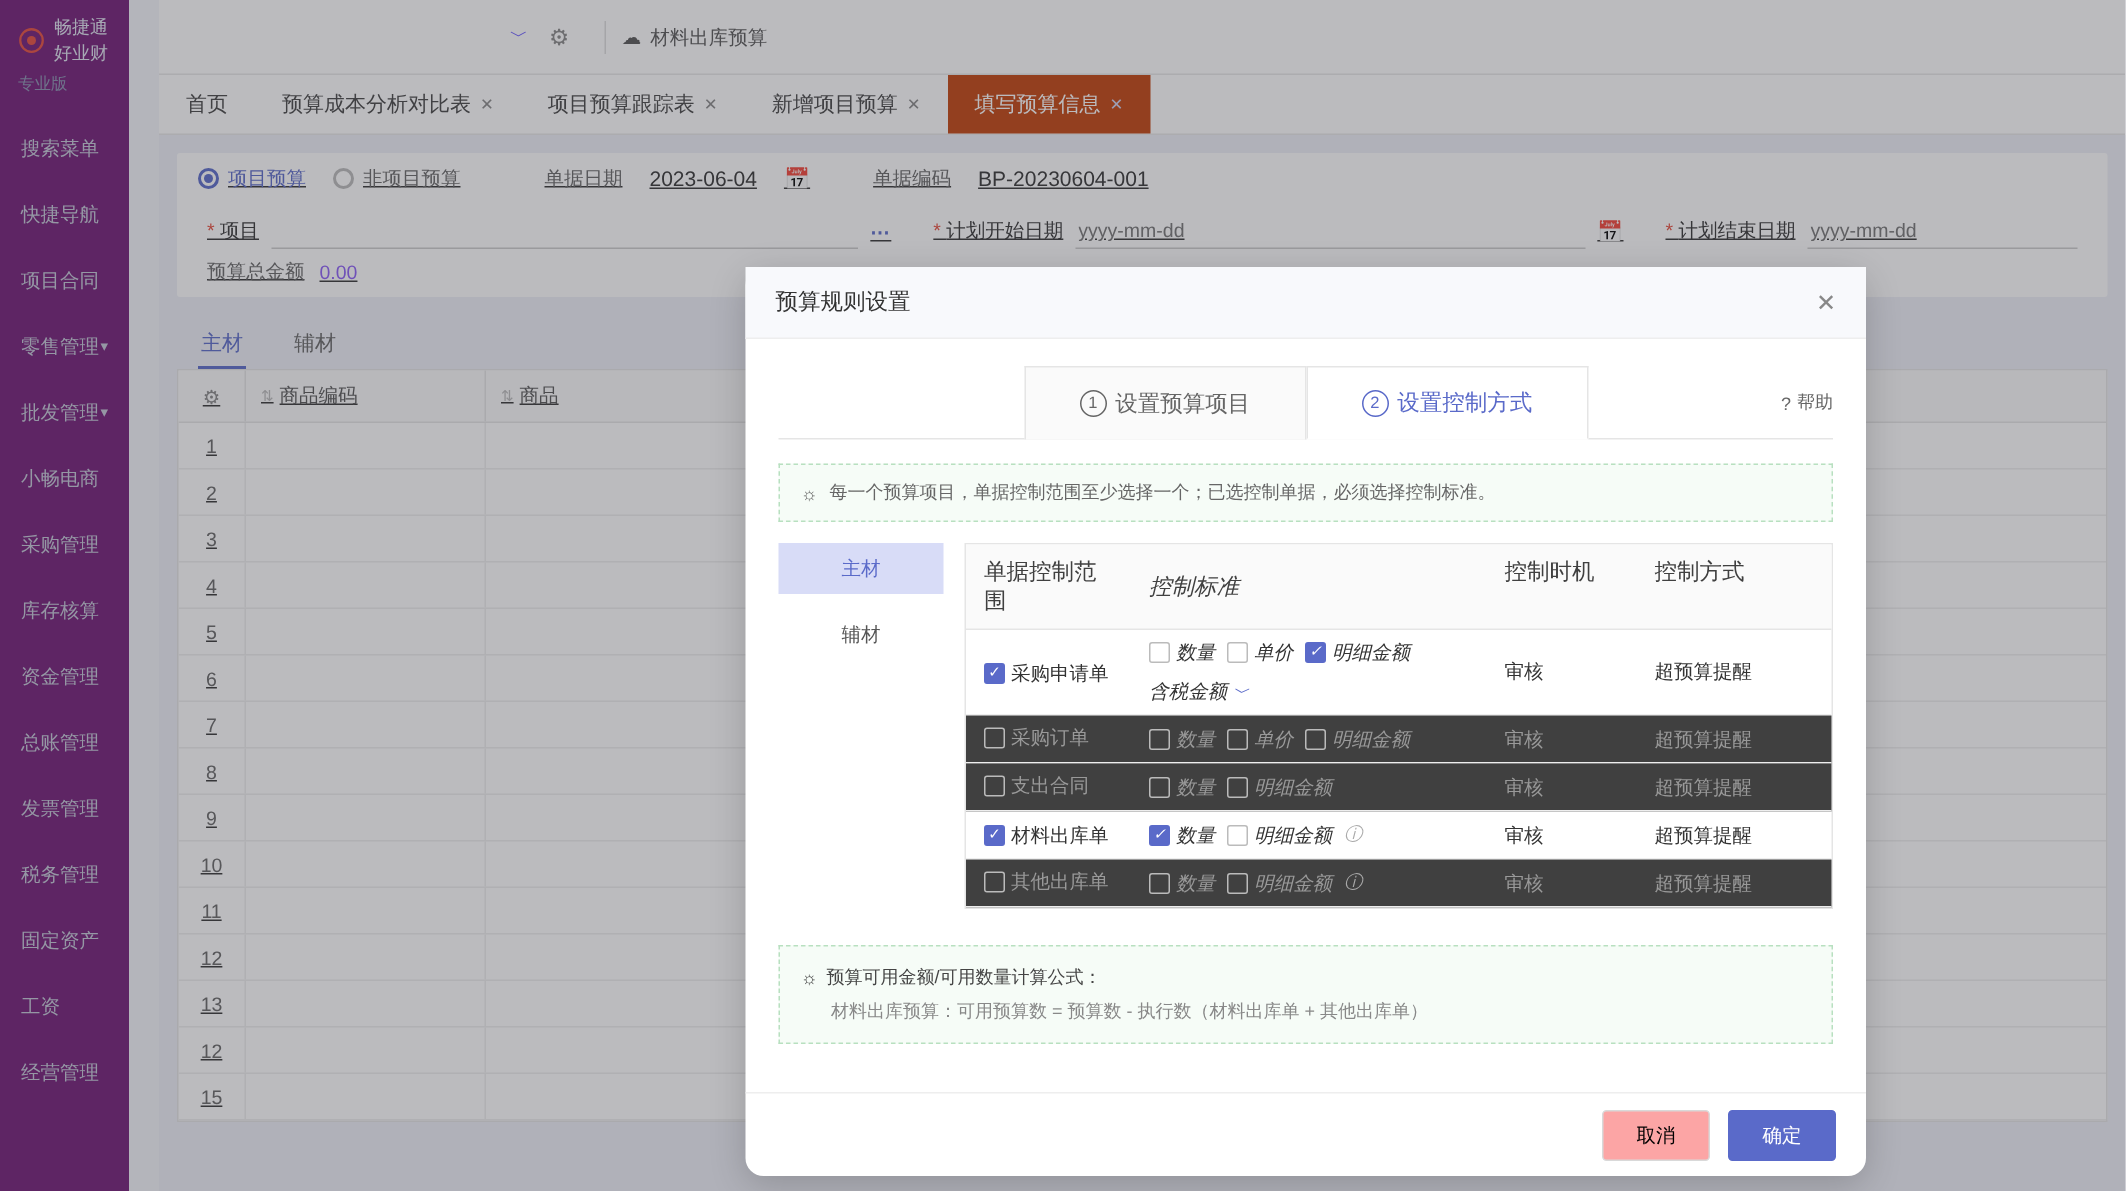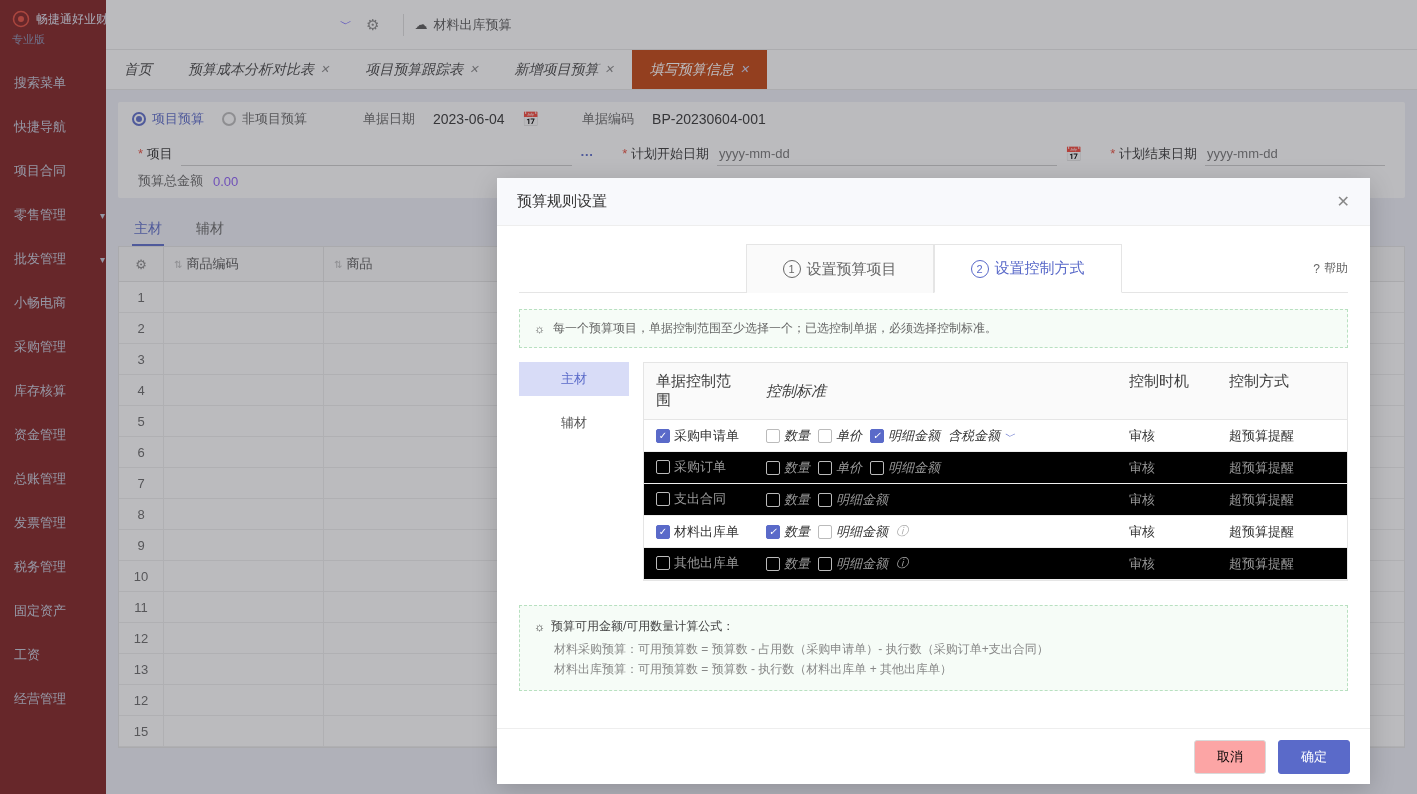--- a/index.html
+++ b/index.html
@@ -1,36 +1,36 @@
 <!DOCTYPE html>
 <html><head>
 <meta charset="utf-8">
 <style>
 * { margin: 0; padding: 0; box-sizing: border-box; }
 body { font-family: "Microsoft YaHei", -apple-system, sans-serif; font-size: 13px; color: #333; background: #f5f6fa; overflow: hidden; width: 1417px; height: 794px; position: relative; }
-.sidebar { position: absolute; left: 0; top: 0; width: 119px; height: 794px; background: #7f1d1d; color: #c5c8d8; }
+.sidebar { position: absolute; left: 0; top: 0; width: 86px; height: 794px; background: #701a75; color: #c5c8d8; }
 .logo-row { display: flex; align-items: center; padding: 10px 8px 4px 12px; gap: 6px; }
 .logo-svg { flex: 0 0 auto; }
 .brand { font-size: 12px; color: #e0e3f0; }
 .version { font-size: 11px; color: #8a8fb0; padding: 0 0 14px 12px; }
 .side-item { padding: 13px 14px; font-size: 13px; color: #c5c8d8; cursor: pointer; display: flex; align-items: center; justify-content: space-between; }
 .side-caret { font-size: 10px; }
 .topbar { position: absolute; left: 106px; right: 0; top: 0; height: 50px; background: #fff; display: flex; align-items: center; padding: 0 16px; border-bottom: 1px solid #e8e8e8; }
 .company-select { min-width: 230px; color: #666; display: flex; align-items: center; gap: 10px; }
 .chev-dn { color: #6b5cff; font-size: 12px; }
 .gear { color: #888; font-size: 15px; margin: 0 14px; }
 .vline { width: 1px; height: 22px; background: #ddd; margin: 0 10px; }
 .demo { display: flex; align-items: center; gap: 6px; color: #555; }
 .tabs { position: absolute; left: 106px; right: 0; top: 50px; height: 40px; background: #fff; display: flex; align-items: stretch; border-bottom: 1px solid #e8e8e8; }
-.tab { padding: 0 18px; display: flex; align-items: center; gap: 6px; color: #444; cursor: pointer; font-size: 14px; font-style: italic; }
+.tab { padding: 0 18px; display: flex; align-items: center; gap: 6px; color: #444; cursor: pointer; font-size: 14px; }
 .tab.active { background: #c2410c; color: #fff; }
 .tab-x { font-size: 11px; color: #888; }
 .tab.active .tab-x { color: #cfd3f0; }
 .page { position: absolute; left: 106px; right: 0; top: 90px; bottom: 0; background: #eef0f7; padding: 12px; }
-.card { background: #fff; border-radius: 2px; padding: 8px 14px; margin-bottom: 10px; }
+.card { background: #fff; border-radius: 2px; padding: 8px 14px; margin-bottom: 10px; text-decoration: underline; }
 .row1 { display: flex; align-items: center; gap: 18px; }
 .radio { display: inline-flex; align-items: center; gap: 6px; }
 .radio-dot { width: 14px; height: 14px; border-radius: 50%; border: 2px solid #5a6ac9; display: inline-flex; align-items: center; justify-content: center; }
 .radio-dot.on::after { content: ''; width: 6px; height: 6px; border-radius: 50%; background: #5a6ac9; }
 .radio-dot.off { border-color: #bbb; }
 .lbl-sm { color: #666; font-size: 13px; }
 .val-sm { color: #333; font-size: 14px; }
 .cal-ic { color: #5a6ac9; font-size: 14px; }
 .row2 { display: flex; align-items: center; gap: 28px; padding: 14px 6px 6px; }
 .req { color: #e74c3c; }
@@ -44,41 +44,41 @@
 .mat-tab.active { color: #5a6ac9; border-bottom: 2px solid #5a6ac9; }
 .grid { border: 1px solid #e5e5e5; }
 .gh { display: flex; background: #fafafa; border-bottom: 1px solid #e5e5e5; }
 .gh-cog { width: 44px; display: flex; align-items: center; justify-content: center; color: #888; }
 .gh-cell { padding: 8px 10px; border-left: 1px solid #e5e5e5; display: flex; align-items: center; gap: 4px; color: #555; font-size: 13px; }
 .sort-i { color: #bbb; font-size: 10px; }
 .gr { display: flex; border-bottom: 1px solid #eee; height: 31px; }
 .gr-num { width: 44px; text-align: center; color: #666; font-size: 13px; line-height: 31px; }
 .gr-cell { border-left: 1px solid #eee; }
 .overlay { position: absolute; inset: 0; background: rgba(60,60,70,0.35); }
-.modal { position: absolute; left: 497px; top: 178px; width: 873px; height: 606px; background: #fff; border-radius: 0; box-shadow: 0 6px 24px rgba(0,0,0,0.18); display: flex; flex-direction: column; }
+.modal { position: absolute; left: 497px; top: 178px; width: 747px; height: 606px; background: #fff; border-radius: 12px; box-shadow: 0 6px 24px rgba(0,0,0,0.18); display: flex; flex-direction: column; }
 .m-head { height: 48px; display: flex; align-items: center; justify-content: space-between; padding: 0 20px; border-bottom: 1px solid #eee; background: #f8f9fc; }
 .m-title { font-size: 15px; color: #333; }
 .m-close { color: #888; cursor: pointer; font-size: 16px; }
 .m-body { flex: 1; padding: 18px 22px 10px; overflow: auto; }
 .step-tabs { display: flex; justify-content: center; border-bottom: 1px solid #e5e5e5; margin-bottom: 16px; position: relative; }
 .step-tab { padding: 14px 36px; border: 1px solid #e5e5e5; border-bottom: none; margin-bottom: -1px; font-size: 15px; color: #666; cursor: pointer; background: #fafafa; display: flex; align-items: center; gap: 6px; }
 .step-tab.active { background: #fff; color: #5a6ac9; border-bottom: 1px solid #fff; }
 .step-num { display: inline-flex; width: 18px; height: 18px; border: 1px solid currentColor; border-radius: 50%; align-items: center; justify-content: center; font-size: 11px; }
 .help-l { position: absolute; right: 0; top: 16px; display: flex; align-items: center; gap: 4px; color: #666; font-size: 12px; cursor: pointer; }
 .tip-box { border: 1px dashed #b8e0c0; background: #f6fcf7; padding: 10px 14px; color: #666; font-size: 12px; margin-bottom: 14px; display: flex; align-items: center; gap: 8px; }
 .ctrl-layout { display: flex; gap: 14px; align-items: flex-start; }
 .ctrl-side { width: 110px; display: flex; flex-direction: column; gap: 10px; }
 .ctrl-side-it { padding: 8px; text-align: center; cursor: pointer; font-size: 13px; color: #555; }
 .ctrl-side-it.active { background: #d8dcf7; color: #5a6ac9; }
 .ctrl-tbl { flex: 1; border: 1px solid #e5e5e5; }
 .ct-h { display: flex; background: #fafafa; border-bottom: 1px solid #e5e5e5; }
 .ct-h > div { padding: 9px 12px; font-size: 15px; color: #404040; }
 .ct-r { display: flex; border-bottom: 1px solid #eee; align-items: center; min-height: 32px; }
 .ct-r > div { padding: 6px 12px; font-size: 13px; }
-.ct-r.disabled { background: #000000; color: #999; }
+.ct-r.disabled { background: #404040; color: #999; }
 .col-a { width: 110px; }
 .col-b { flex: 1; display: flex; align-items: center; gap: 8px; flex-wrap: wrap; font-style: italic; }
 .col-c { width: 100px; }
 .col-d { width: 130px; }
 .chk { width: 14px; height: 14px; border: 1px solid #bbb; border-radius: 2px; display: inline-flex; align-items: center; justify-content: center; flex: 0 0 auto; }
 .chk.on { background: #5a6ac9; border-color: #5a6ac9; color: #fff; }
 .chk.on::after { content: '✓'; font-size: 10px; line-height: 1; }
 .cb-lbl { display: inline-flex; align-items: center; gap: 4px; }
 .dd-ic { color: #5a6ac9; font-size: 11px; }
 .info-ic { color: #aaa; font-size: 12px; }
@@ -422,21 +422,20 @@
             </div>
           </div>
       </div>
     </div>
 
     <div class="formula-box">
       <div class="tt">
           <span>☼</span>
           <span>预算可用金额/可用数量计算公式：</span>
         </div>
-      <div class="ln">材料采购预算：可用预算数 = 预算数 - 占用数（采购申请单）- 执行数（采购订单+支出合同）</div>
       <div class="ln">材料出库预算：可用预算数 = 预算数 - 执行数（材料出库单 + 其他出库单）</div>
     </div>
   </div>
   <div class="m-foot">
     <button class="btn">取消</button>
     <button class="btn primary">确定</button>
   </div>
 </div>
 
 </body></html>

